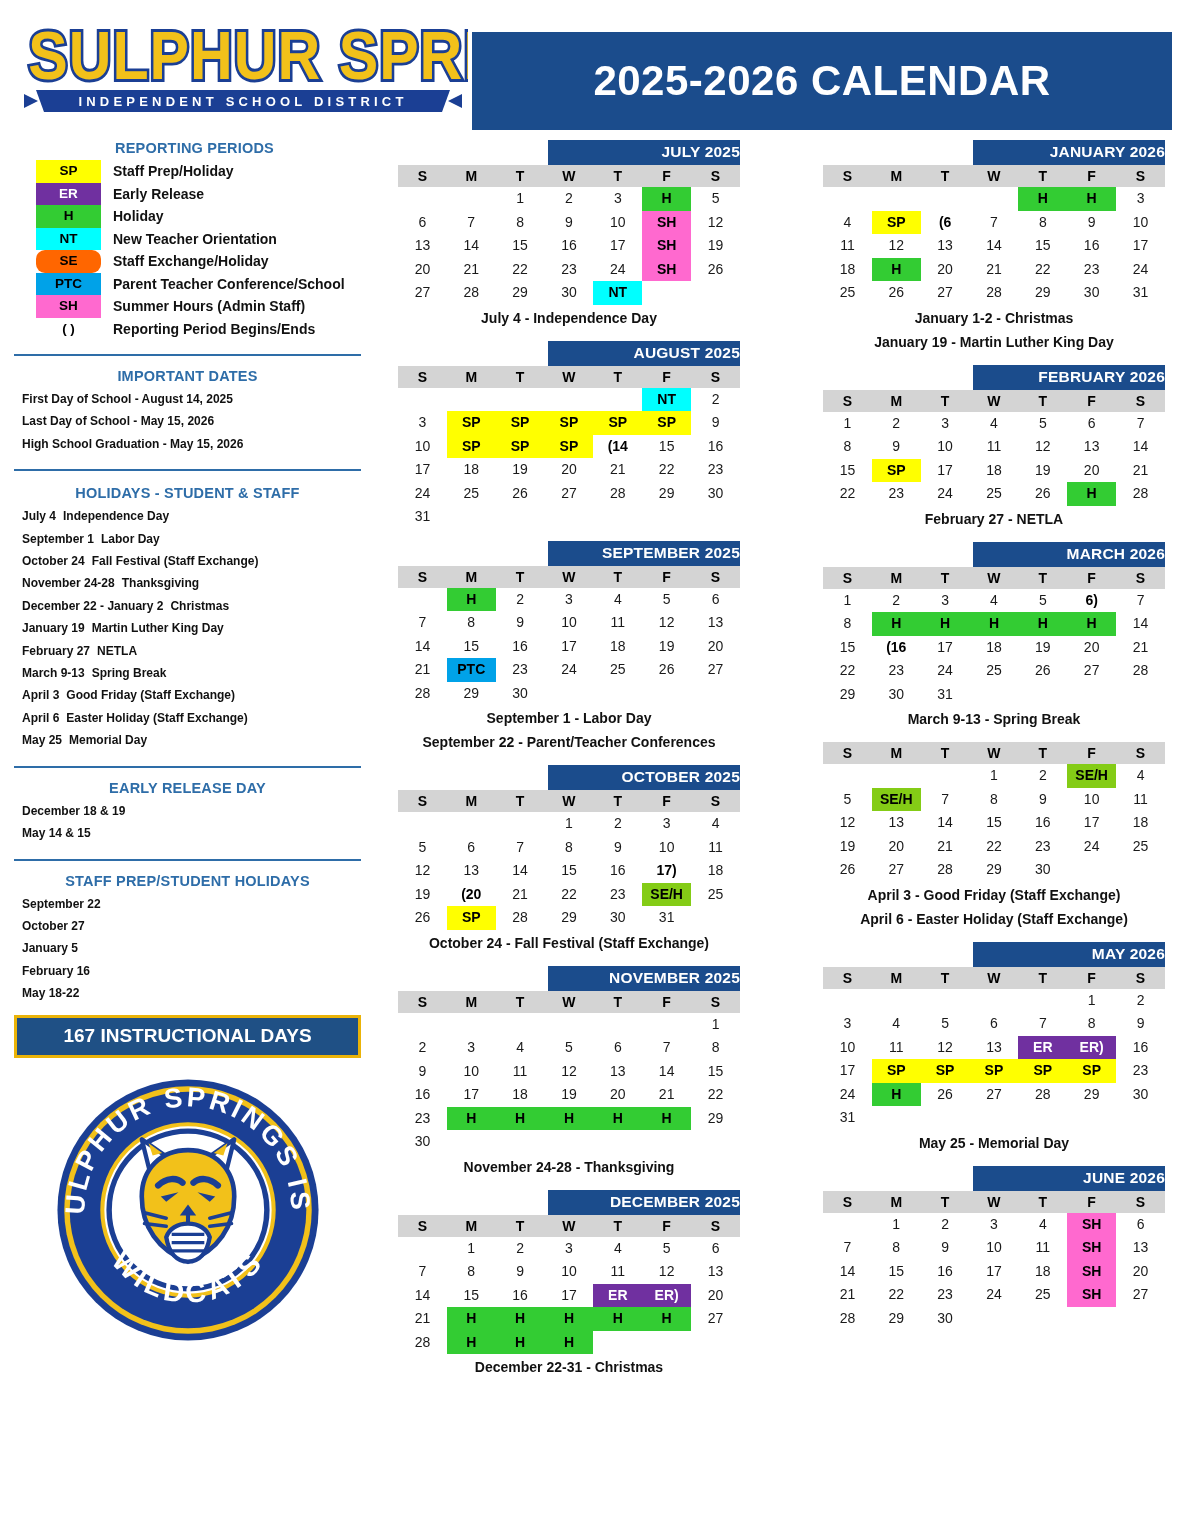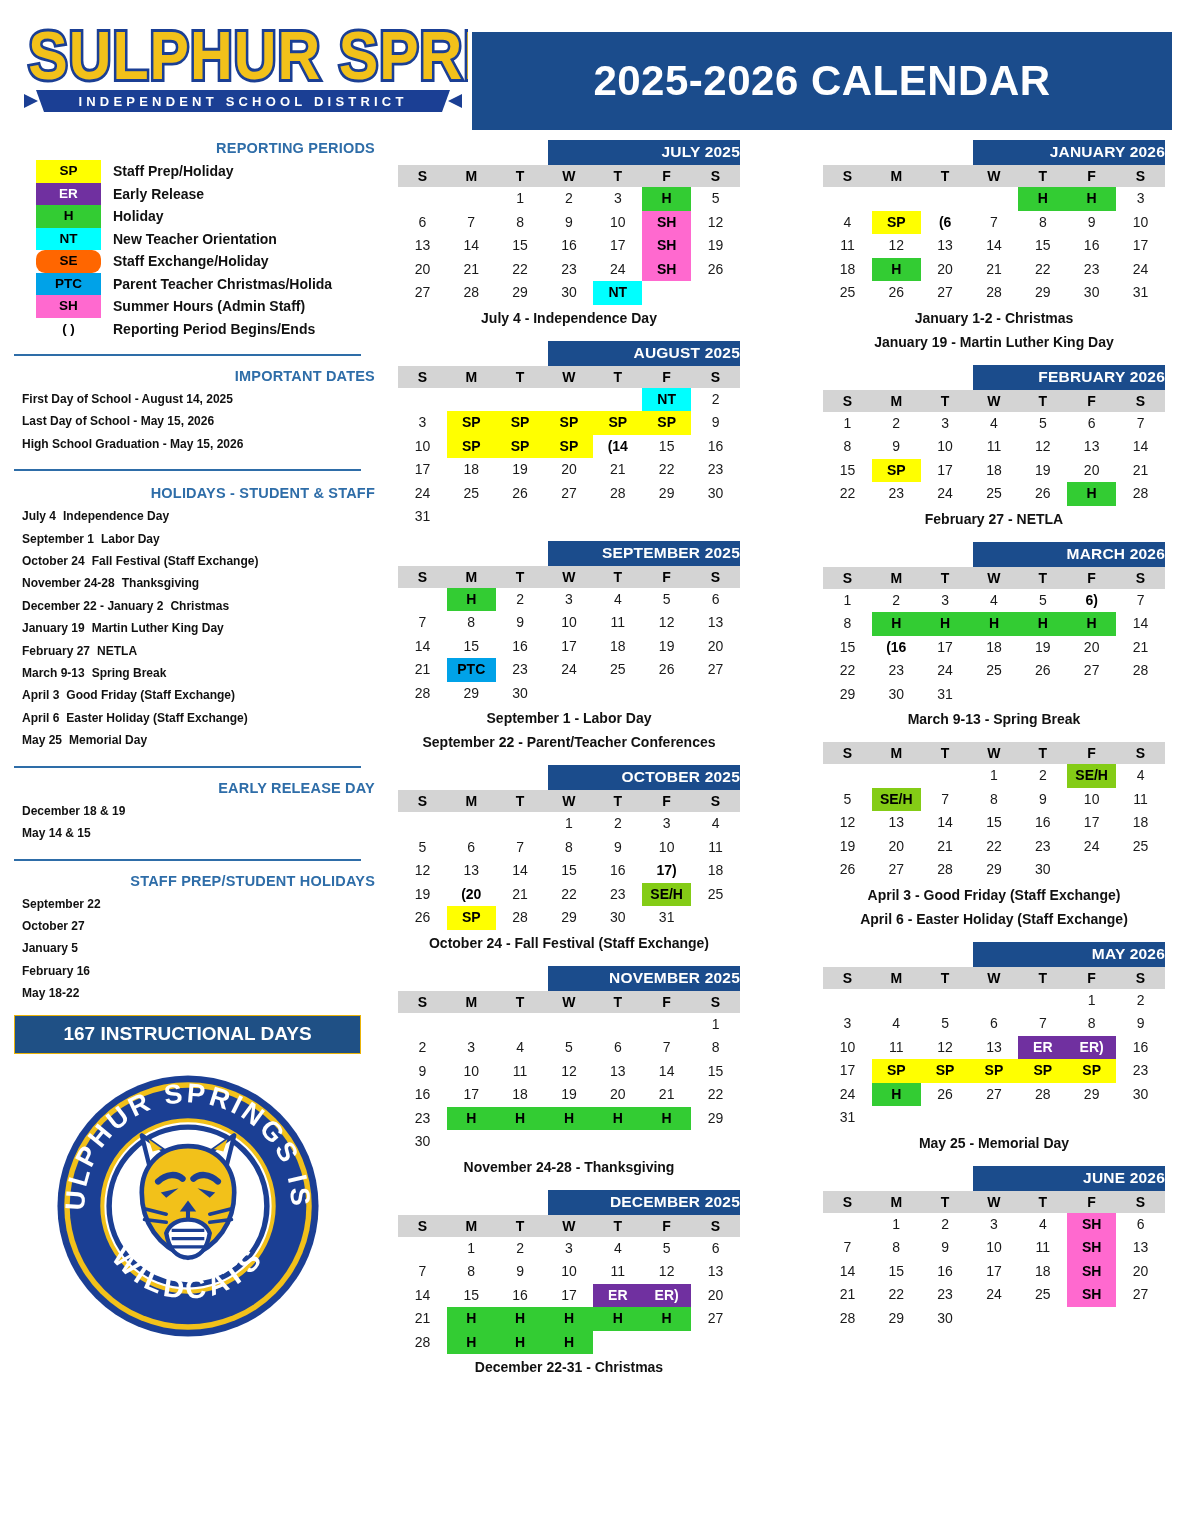--- a/index.html
+++ b/index.html
@@ -29,21 +29,21 @@
     font-family:"Liberation Sans", sans-serif;
   }
 
   
   .sidebar { position:absolute; left:0px; top:140px; width:375px; }
   .col-left  { position:absolute; left:398px; top:140px; width:342px; }
   .col-right { position:absolute; left:823px; top:140px; width:342px; }
 
   
   .sec-title {
-    text-align:right; color:#2E6DA8; font-weight:bold; font-size:14.5px;
+    text-align:center; color:#2E6DA8; font-weight:bold; font-size:14.5px;
     margin:0 0 4px 0; letter-spacing:0.2px;
   }
   .sec-title.left-pad { padding-left:14px; }
 
   .legend { margin:0; padding:0; border-collapse:collapse; width:355px; }
   .legend td { padding:0; font-size:13.5px; vertical-align:middle; }
   .legend .swatch {
     width:65px; text-align:center; font-weight:bold; font-size:13.5px;
     height:22.5px; line-height:22.5px; color:#000;
   }
@@ -53,21 +53,21 @@
   .divider { height:0; border-top:2.5px solid #2E6DA8; margin:14px 14px 0 14px; }
 
   .list { margin:0; padding:0 0 0 22px; list-style:none; }
   .list li { font-weight:bold; font-size:12px; line-height:22.4px; white-space:nowrap; }
   .list li .dt { display:inline; }
   .list li .lbl { display:inline; padding-left:7px; }
 
   .days-banner {
     margin:10px 14px 0 14px; background:#1F5085; color:#fff;
     text-align:center; font-weight:bold; font-size:19px;
-    padding:7px 0 8px 0; border:1px solid #eab308;
+    padding:7px 0 8px 0; border:3px solid #eab308;
   }
 
   .seal-wrap { margin-top:16px; display:flex; justify-content:center; }
 
   
   .month { margin-bottom:0; }
   .month-titlebar { display:flex; }
   .month-titlebar .spacer { flex:0 0 44%; }
   .month-titlebar .mt {
     flex:1 1 auto; background:#1B4C8C; color:#fff; text-align:right;
@@ -151,21 +151,21 @@
         <tr>
           <td class="swatch-cell">
             <div class="swatch" style="background: rgb(255, 102, 0); border-radius: 9px;">SE</div>
           </td>
           <td class="desc">Staff Exchange/Holiday</td>
         </tr>
         <tr>
           <td class="swatch-cell">
             <div class="swatch" style="background: rgb(0, 162, 232);">PTC</div>
           </td>
-          <td class="desc">Parent Teacher Christmas/Holida</td>
+          <td class="desc">Parent Teacher Conference/School</td>
         </tr>
         <tr>
           <td class="swatch-cell">
             <div class="swatch" style="background: rgb(255, 105, 207);">SH</div>
           </td>
           <td class="desc">Summer Hours (Admin Staff)</td>
         </tr>
         <tr>
           <td class="swatch-cell">
             <div class="swatch" style="background: transparent;">(  )</div>

